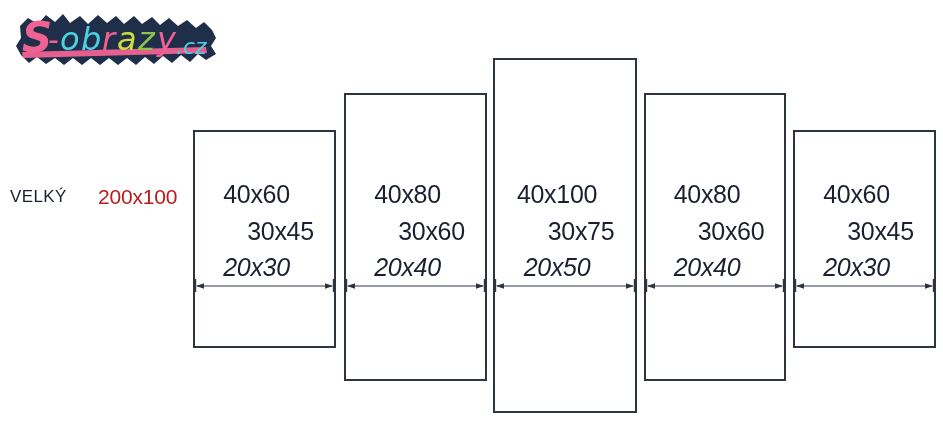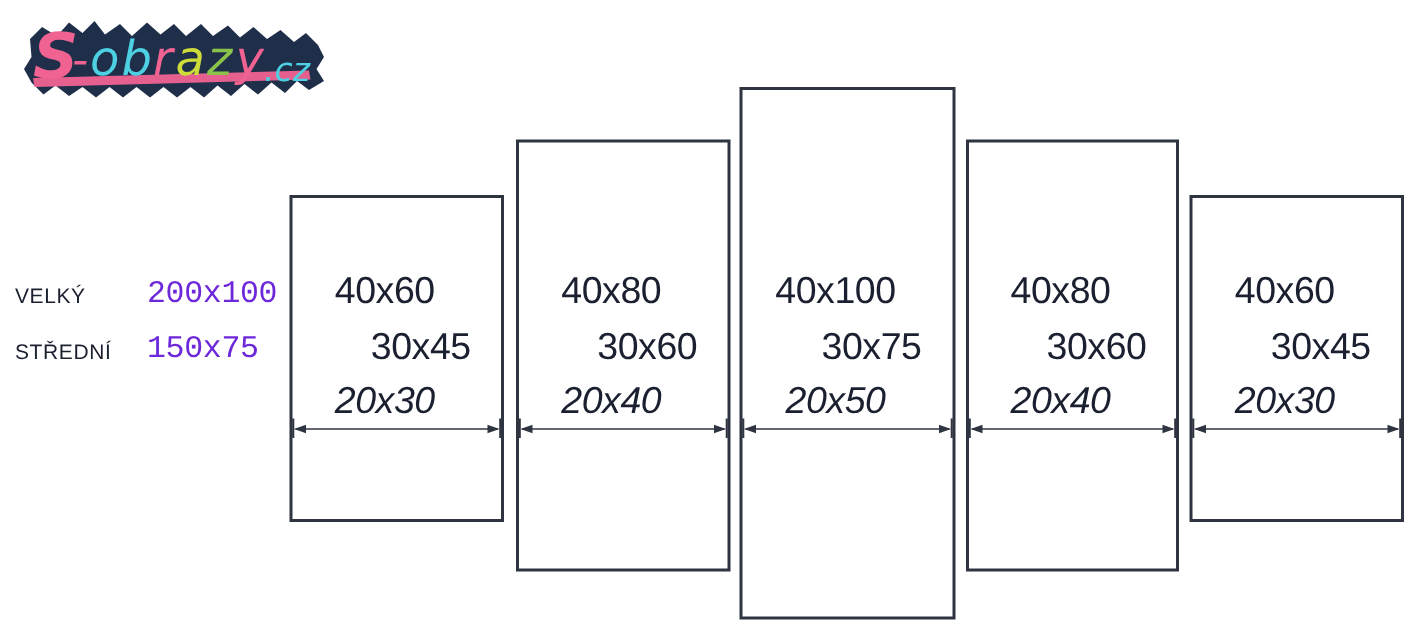--- a/index.html
+++ b/index.html
@@ -34,30 +34,30 @@
     width: 180px;
   }
   .legend-row {
     height: 37px;
     display: flex;
     align-items: center;
     white-space: nowrap;
   }
   .legend-name {
     width: 88px;
-    font-size: 14px;
+    font-size: 17px;
     letter-spacing: 0.4px;
     color: #1b2030;
     font-family: "Liberation Sans", sans-serif;
     font-weight: 400;
   }
   .legend-dim {
     font-size: 21px;
-    color: #6d28d9;
-    font-family: Liberation Mono, monospace;
+    color: #b91c1c;
+    font-family: Liberation Sans, sans-serif;
     font-weight: 300;
     letter-spacing: -0.2px;
   }
 
   
   #panels {
     position: absolute;
     left: 0;
     top: 0;
     width: 943px;
@@ -134,24 +134,20 @@
       <text x="168" y="46" fill="#4dd0e1" font-size="22">.cz</text>
     </g>
   </svg>
 </div>
 
 <div id="legend">
   <div class="legend-row">
     <span class="legend-name">VELKÝ</span>
     <span class="legend-dim">200x100</span>
   </div>
-  <div class="legend-row">
-    <span class="legend-name">STŘEDNÍ</span>
-    <span class="legend-dim">150x75</span>
-  </div>
 </div>
 
 <div id="panels">
 
   <div class="panel" style="left:193px; top:130px; width:143px; height:218px;"></div>
   <div class="panel-text" style="left:193px; top:0; width:143px;">
     <div class="ptxt r0">40x60</div>
     <div class="ptxt r1">30x45</div>
     <div class="ptxt r2">20x30</div>
   </div>

